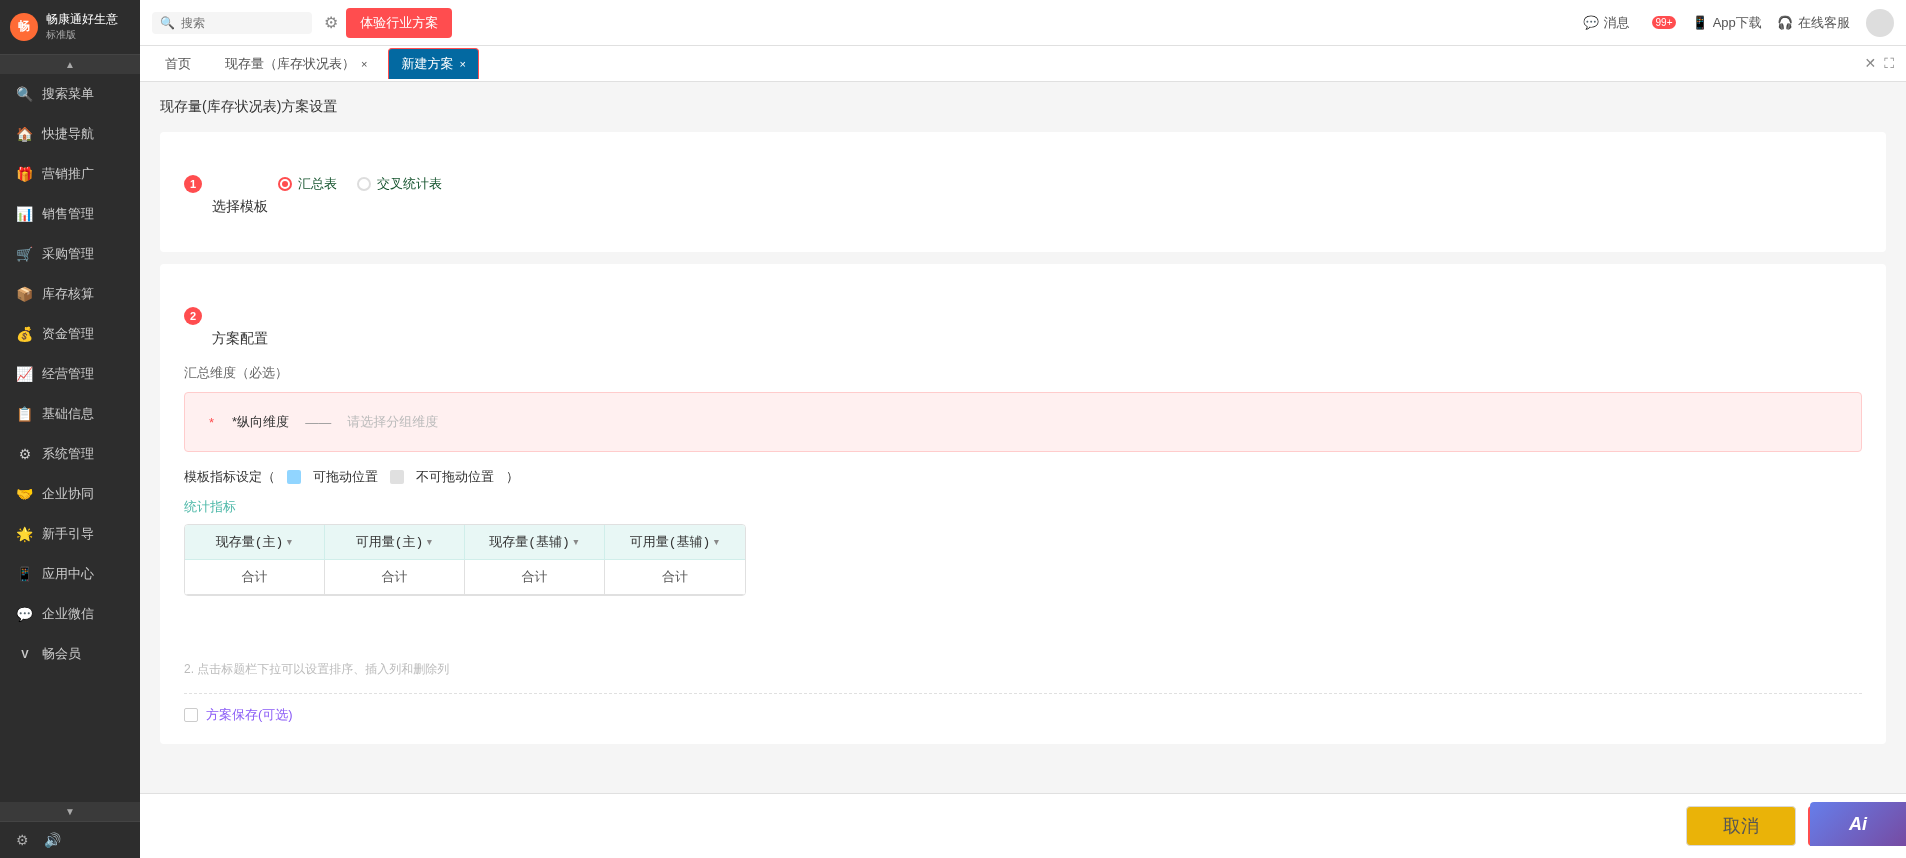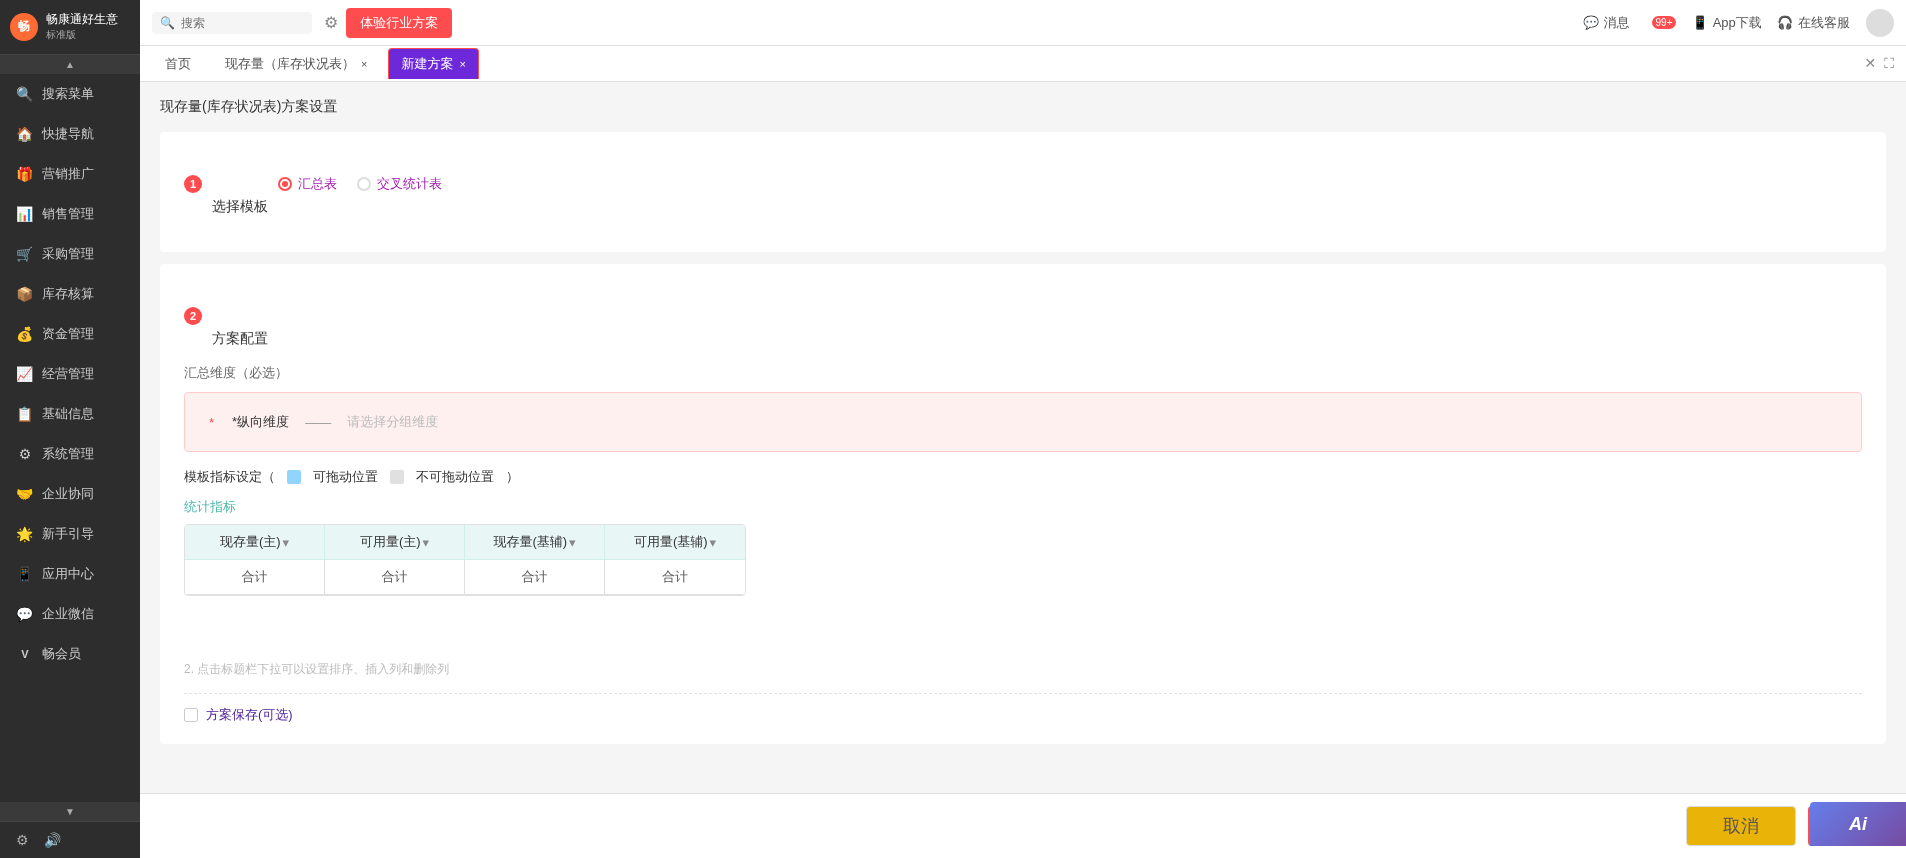--- a/index.html
+++ b/index.html
@@ -147,21 +147,21 @@
       gap: 6px;
       padding: 6px 12px;
       border-radius: 4px 4px 0 0;
       cursor: pointer;
       font-size: 13px;
       color: #555;
       border: 1px solid transparent;
       border-bottom: none;
     }
     .tab.active {
-      background: #6d28d9;
+      background: #0369a1;
       color: white;
       border-color: #ff4d4f;
     }
     .tab-close { font-size: 11px; cursor: pointer; }
     .tab-home { color: #555; }
     .tabs-right-btns {
       margin-left: auto;
       display: flex;
       gap: 8px;
     }
@@ -229,21 +229,21 @@
     }
     .radio-circle.checked {
       border-color: #ff4d4f;
     }
     .radio-circle.checked::after {
       content: '';
       width: 6px; height: 6px;
       background: #ff4d4f;
       border-radius: 50%;
     }
-    .radio-label { font-size: 13px; color: #a21caf; text-align: center; }
+    .radio-label { font-size: 13px; color: #14532d; text-align: center; }
 
     
     .section2-label {
       font-size: 13px;
       color: #666;
       margin-bottom: 10px;
     }
 
     
     .pink-box {
@@ -296,20 +296,21 @@
       border-right: 1px solid #d0eeea;
       padding: 8px 16px;
       font-size: 13px;
       color: #333;
       display: flex;
       align-items: center;
       gap: 2px;
       min-width: 140px;
       justify-content: center;
       border-bottom: 1px solid #d0eeea;
+      font-family: Liberation Mono, monospace;
     }
     .table-header-cell:last-child { border-right: none; }
     .table-body-row {
       display: flex;
     }
     .table-body-cell {
       background: #fff;
       border-right: 1px solid #e0e0e0;
       padding: 8px 16px;
       font-size: 13px;
@@ -339,21 +340,21 @@
       align-items: center;
       gap: 8px;
       margin-top: 12px;
     }
     .checkbox-box {
       width: 14px; height: 14px;
       border: 1px solid #ccc;
       border-radius: 2px;
       cursor: pointer;
     }
-    .save-label { font-size: 13px; color: #4c1d95; }
+    .save-label { font-size: 13px; color: #8b5cf6; }
 
     
     .footer-btns {
       background: #fff;
       padding: 12px 24px;
       display: flex;
       justify-content: flex-end;
       gap: 12px;
       border-top: 1px solid #e0e0e0;
       flex-shrink: 0;

